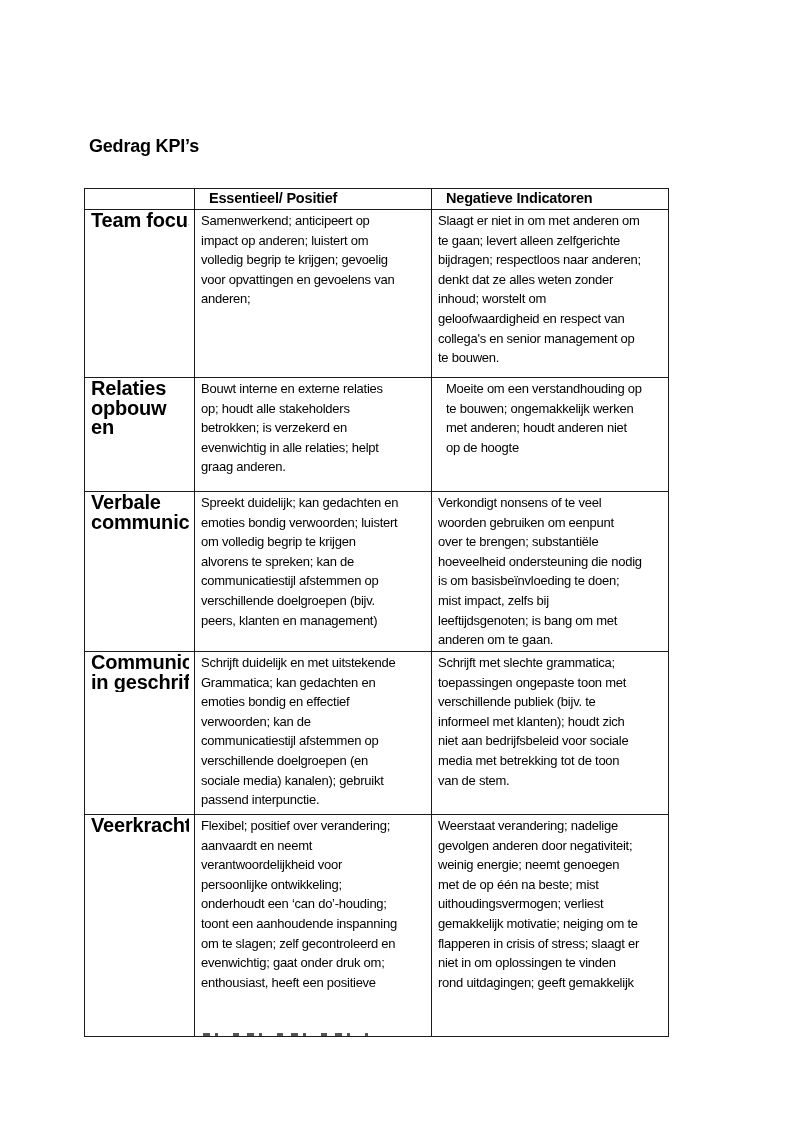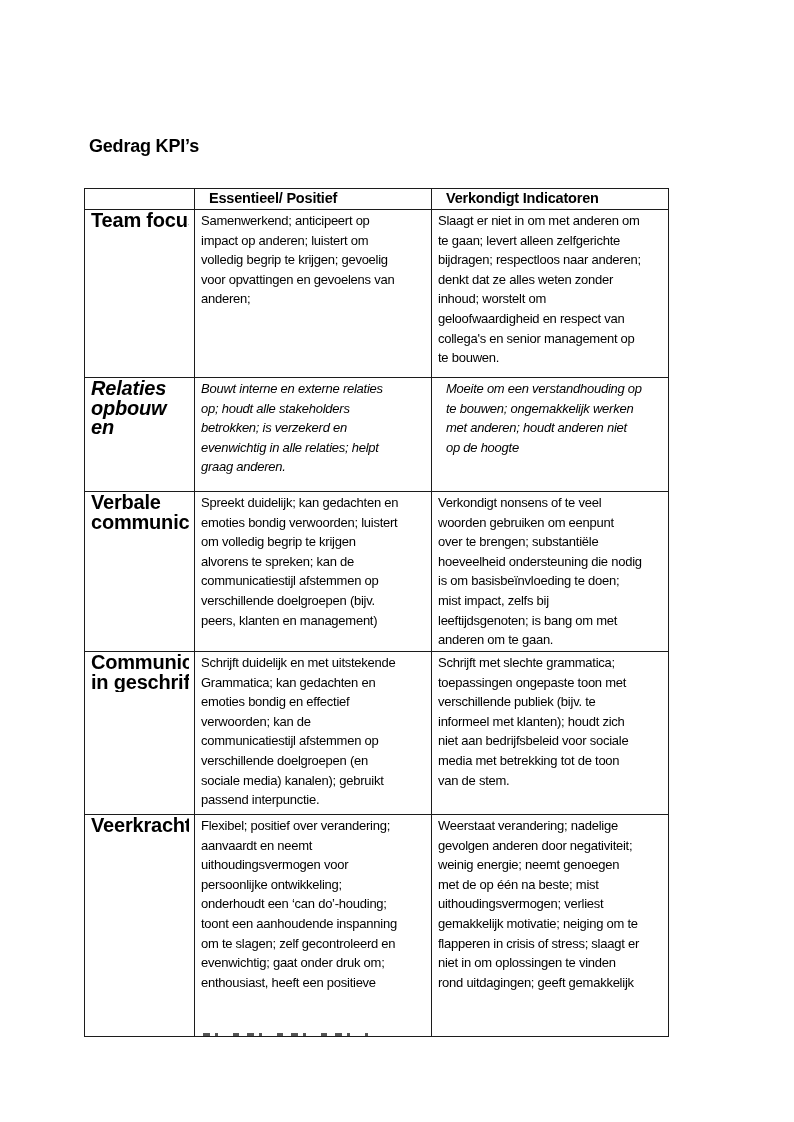--- a/index.html
+++ b/index.html
@@ -43,21 +43,21 @@
     font-size: 14.5px;
     font-weight: bold;
     text-align: left;
     padding-left: 14px;
     padding-top: 1px;
     letter-spacing: -0.2px;
     white-space: pre;
   }
   .kpi-table thead th.corner { padding-left: 6px; }
   .kpi-table tbody tr:nth-child(1) { height: 168px; }
-  .kpi-table tbody tr:nth-child(2) { height: 114px; font-style: italic; }
+  .kpi-table tbody tr:nth-child(2) { height: 114px; }
   .kpi-table tbody tr:nth-child(3) { height: 160px; }
   .kpi-table tbody tr:nth-child(4) { height: 163px; }
   .kpi-table tbody tr:nth-child(5) { height: 222px; }
   .row-label {
     font-size: 14px;
     font-weight: bold;
     padding-left: 9px;
     letter-spacing: -0.2px;
   }
   .ct {
@@ -95,21 +95,21 @@
 <table class="kpi-table">
   <colgroup>
     <col style="width:110px">
     <col style="width:237px">
     <col style="width:237px">
   </colgroup>
   <thead>
     <tr>
       <th class="corner"></th>
       <th>Essentieel/ Positief</th>
-      <th>Verkondigt Indicatoren</th>
+      <th>Negatieve Indicatoren</th>
     </tr>
   </thead>
   <tbody>
     <tr>
       <td class="row-label">
         <div class="ct">Team focus</div>
       </td>
       <td>
         <div class="ct">Samenwerkend; anticipeert op
 impact op anderen; luistert om
@@ -198,21 +198,21 @@
 van de stem.</div>
       </td>
     </tr>
     <tr>
       <td class="row-label">
         <div class="ct">Veerkracht</div>
       </td>
       <td>
         <div class="ct">Flexibel; positief over verandering;
 aanvaardt en neemt
-uithoudingsvermogen voor
+verantwoordelijkheid voor
 persoonlijke ontwikkeling;
 onderhoudt een ‘can do’-houding;
 toont een aanhoudende inspanning
 om te slagen; zelf gecontroleerd en
 evenwichtig; gaat onder druk om;
 enthousiast, heeft een positieve</div>
         <div class="sliver"></div>
       </td>
       <td>
         <div class="ct">Weerstaat verandering; nadelige

